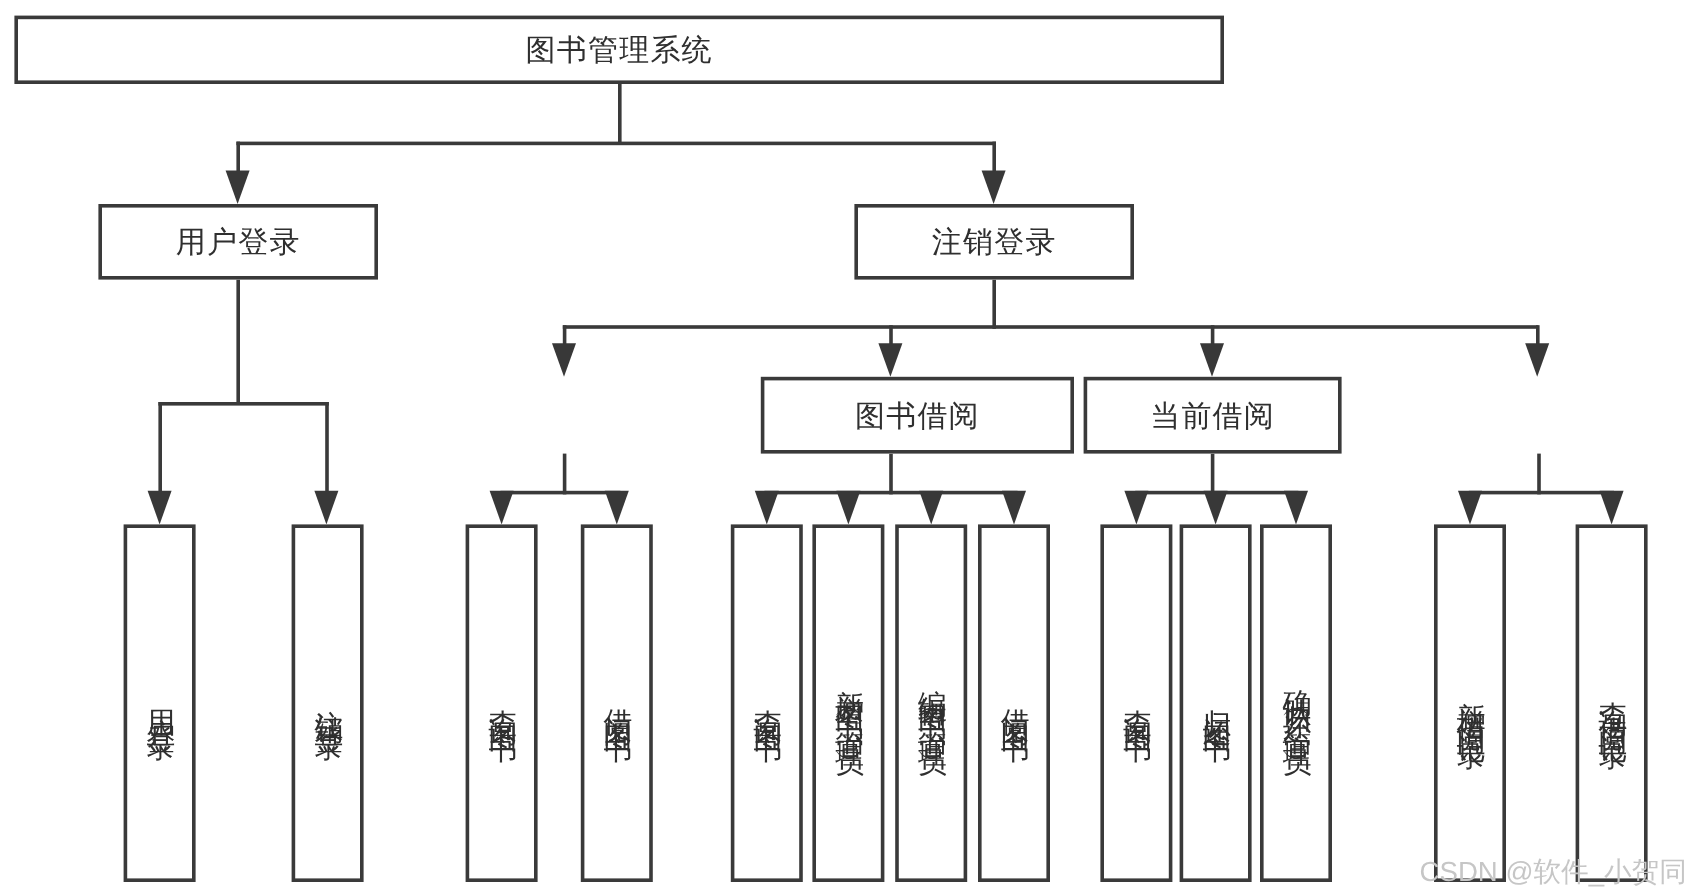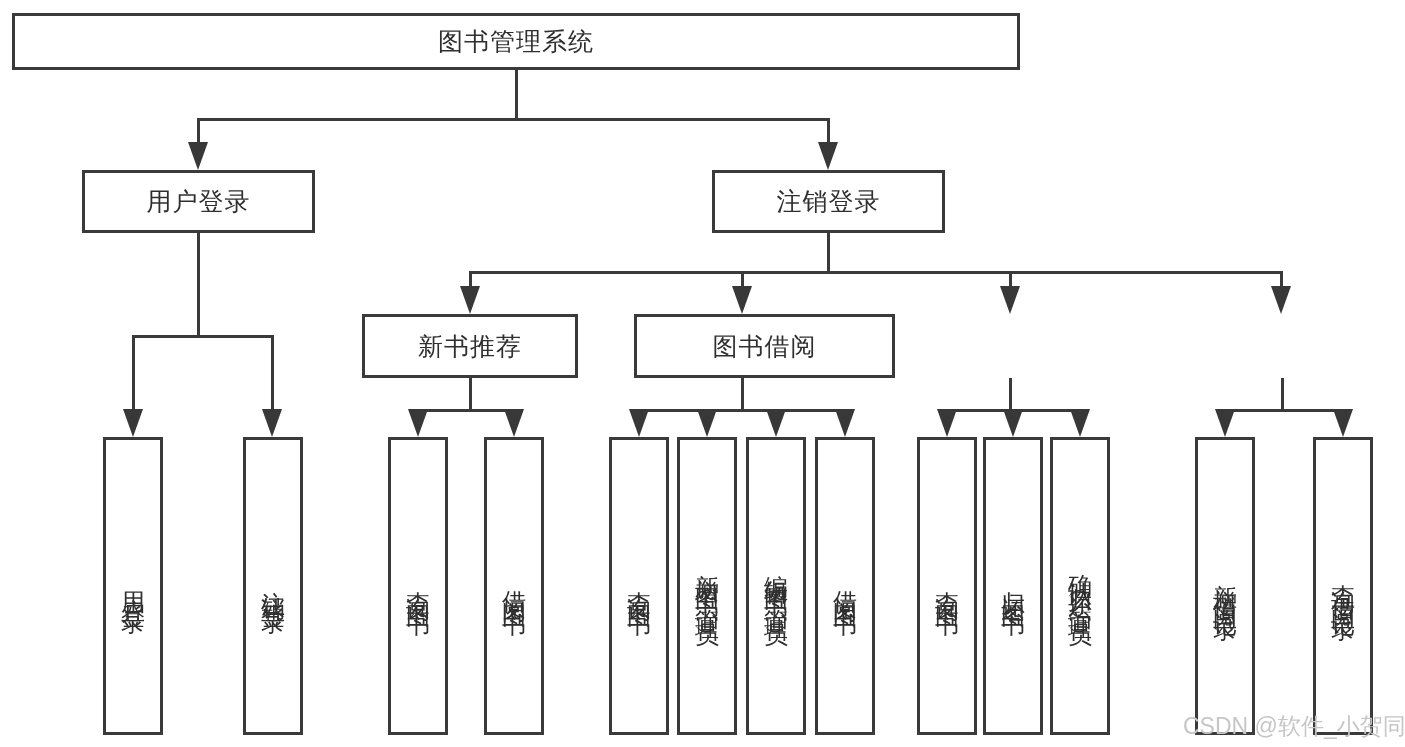--- a/index.html
+++ b/index.html
@@ -104,25 +104,25 @@
     <span>图书管理系统</span>
   </div>
 
   <div class="box hnode" style="left:82px;top:170px;width:233px;height:63px">
     <span>用户登录</span>
   </div>
   <div class="box hnode" style="left:712px;top:170px;width:233px;height:63px">
     <span>注销登录</span>
   </div>
 
-  <div class="box hnode" style="left:362px;top:314px;width:216px;height:64px">
-    <span>新书推荐</span>
-  </div>
   <div class="box hnode" style="left:634px;top:314px;width:261px;height:64px">
     <span>图书借阅</span>
+  </div>
+  <div class="box hnode" style="left:903px;top:314px;width:215px;height:64px">
+    <span>当前借阅</span>
   </div>
 
   <div class="box leaf" style="left:103px;top:437px;width:60px;height:298px">
     <span class="vtext">用户登录</span>
   </div>
   <div class="box leaf" style="left:243px;top:437px;width:60px;height:298px">
     <span class="vtext">注销登录</span>
   </div>
 
   <div class="box leaf" style="left:388px;top:437px;width:60px;height:298px">

